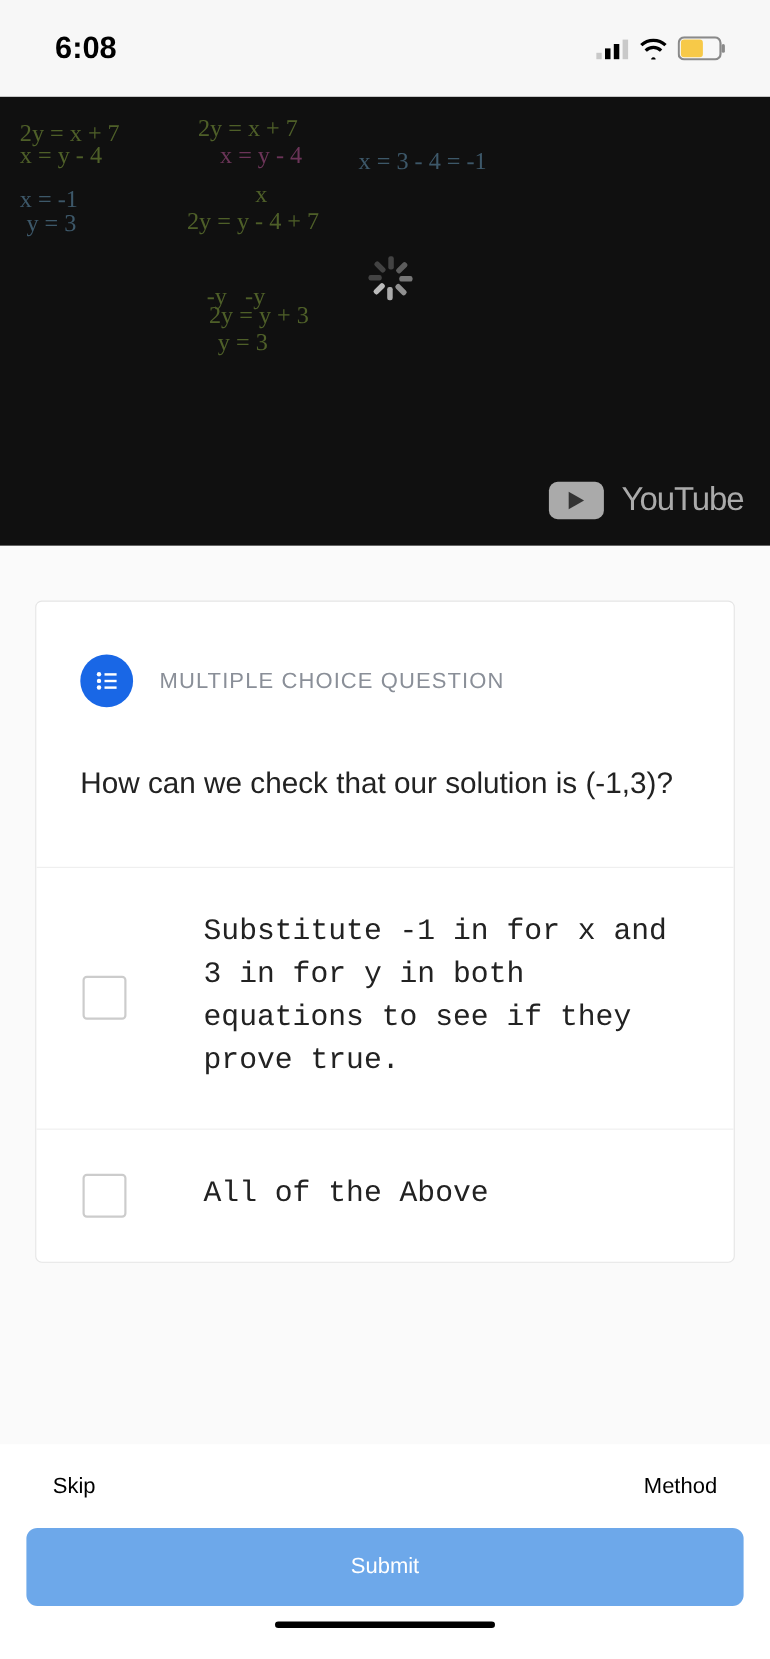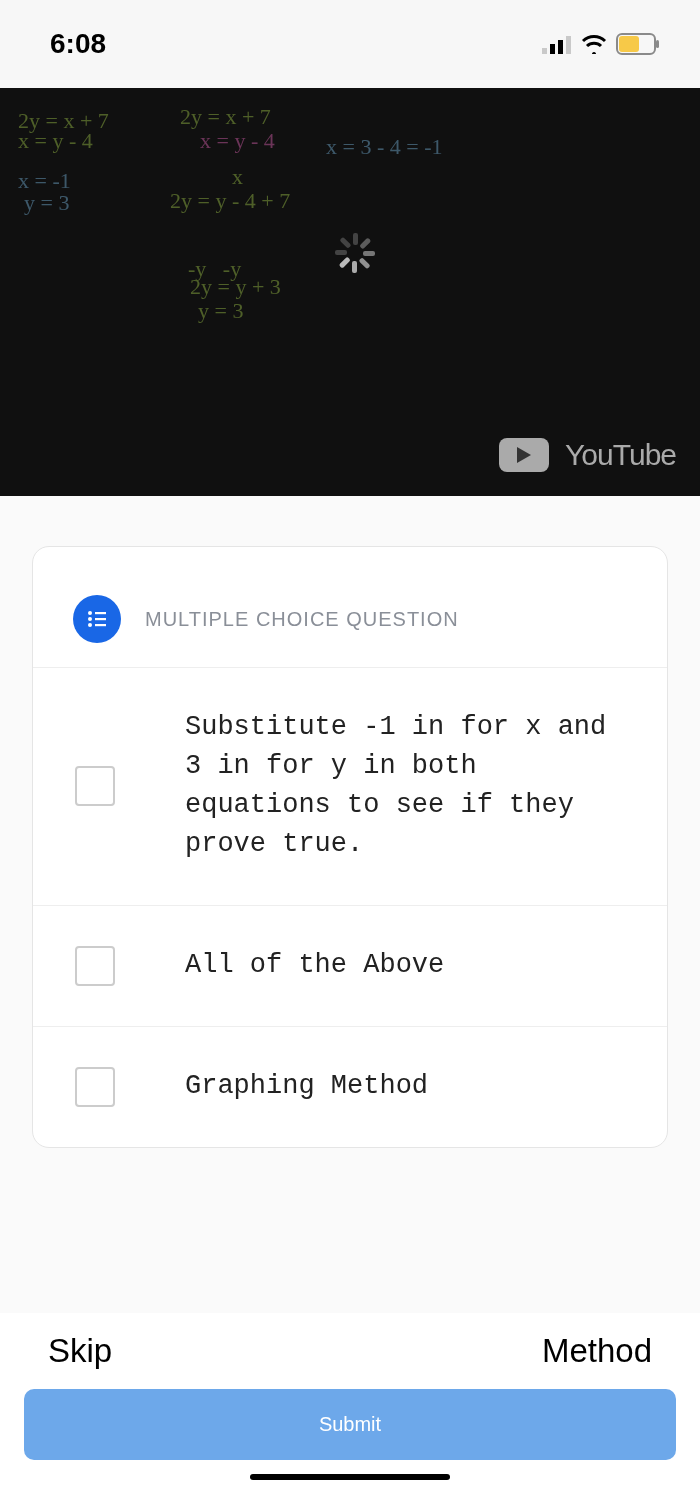--- a/index.html
+++ b/index.html
@@ -18,33 +18,33 @@
   .hw.pink{ color:#c35fa0; }
   .hw.blue{ color:#6fa0c0; }
   .youtube-logo { position:absolute; right:24px; bottom:24px; display:flex; align-items:center; gap:16px; color:#aaa; font-size:30px; }
   .yt-play { width:50px; height:34px; background:#aaaaaa; border-radius:8px; display:flex; align-items:center; justify-content:center;}
   .yt-play::after{content:""; width:0;height:0;border-left:14px solid #333; border-top:8px solid transparent; border-bottom:8px solid transparent;}
   .spinner { position:absolute; left:335px; top:145px; width:40px; height:40px; }
   .spinner span{position:absolute; left:18px; top:0; width:5px; height:12px; background:#bbb; border-radius:2px; transform-origin:2px 20px;}
 
   
   .content { background:#fafafa; padding: 50px 32px 0; height: 838px; }
-  .card { background:#fff; border:1px solid #e5e5e5; border-radius:17px; overflow:hidden;}
+  .card { background:#fff; border:1px solid #e5e5e5; border-radius:6px; overflow:hidden;}
   .card-head { display:flex; align-items:center; gap:24px; padding:48px 40px 24px; }
   .circle-icon { width:48px; height:48px; border-radius:50%; background:#1967e6; display:flex; align-items:center; justify-content:center; color:#fff;}
   .card-type { font-size:20px; letter-spacing:1px; color:#8a8f98; font-weight:500;}
   .question { padding: 30px 40px 60px; font-size:27px; color:#222; font-weight:400;}
   .option { display:flex; align-items:center; gap:70px; padding:40px 42px; border-top:1px solid #eee;}
   .checkbox { width:40px; height:40px; border:2px solid #ccc; border-radius:4px; flex-shrink:0;}
   .option-text { font-family: "Courier New", monospace; font-size:27px; color:#222; line-height:1.45;}
 
   
   .footer { position:absolute; bottom:0; left:0; right:0; background:#fff; padding: 0 24px 28px;}
   .footer-row { display:flex; justify-content:space-between; align-items:center; height:76px; padding:0 24px;}
-  .footer-btn { font-size:33px; color:#000; font-weight:400;}
+  .footer-btn { font-size:20px; color:#000; font-weight:400;}
   .submit-btn { background:#6da8ea; color:#fff; text-align:center; font-size:20px; font-weight:500; padding:24px 0; border-radius:10px;}
   .home-ind { width:200px; height:6px; background:#000; border-radius:3px; margin:14px auto 0;}
 </style>
 </head>
 <body>
 
 <div class="status-bar">
   <div class="status-time">6:08</div>
   <div class="status-right">
     <svg width="30" height="20" viewBox="0 0 30 20">
@@ -104,32 +104,29 @@
           <circle cx="4" cy="5" r="2" fill="#fff"></circle>
             <rect x="9" y="4" width="11" height="2.2" fill="#fff"></rect>
           <circle cx="4" cy="11" r="2" fill="#fff"></circle>
             <rect x="9" y="10" width="11" height="2.2" fill="#fff"></rect>
           <circle cx="4" cy="17" r="2" fill="#fff"></circle>
             <rect x="9" y="16" width="11" height="2.2" fill="#fff"></rect>
         </svg>
       </div>
       <div class="card-type">MULTIPLE CHOICE QUESTION</div>
     </div>
+    <div class="question">How can we check that our solution is (-1,3)?</div>
 
     <div class="option">
       <div class="checkbox"></div>
       <div class="option-text">Substitute -1 in for x and 3 in for y in both equations to see if they prove true.</div>
     </div>
     <div class="option">
       <div class="checkbox"></div>
       <div class="option-text">All of the Above</div>
-    </div>
-    <div class="option" style="border-bottom:none;">
-      <div class="checkbox"></div>
-      <div class="option-text">Graphing Method</div>
     </div>
   </div>
 </div>
 
 <div class="footer">
   <div class="footer-row">
     <div class="footer-btn">Skip</div>
     <div class="footer-btn">Method</div>
   </div>
   <div class="submit-btn">Submit</div>

